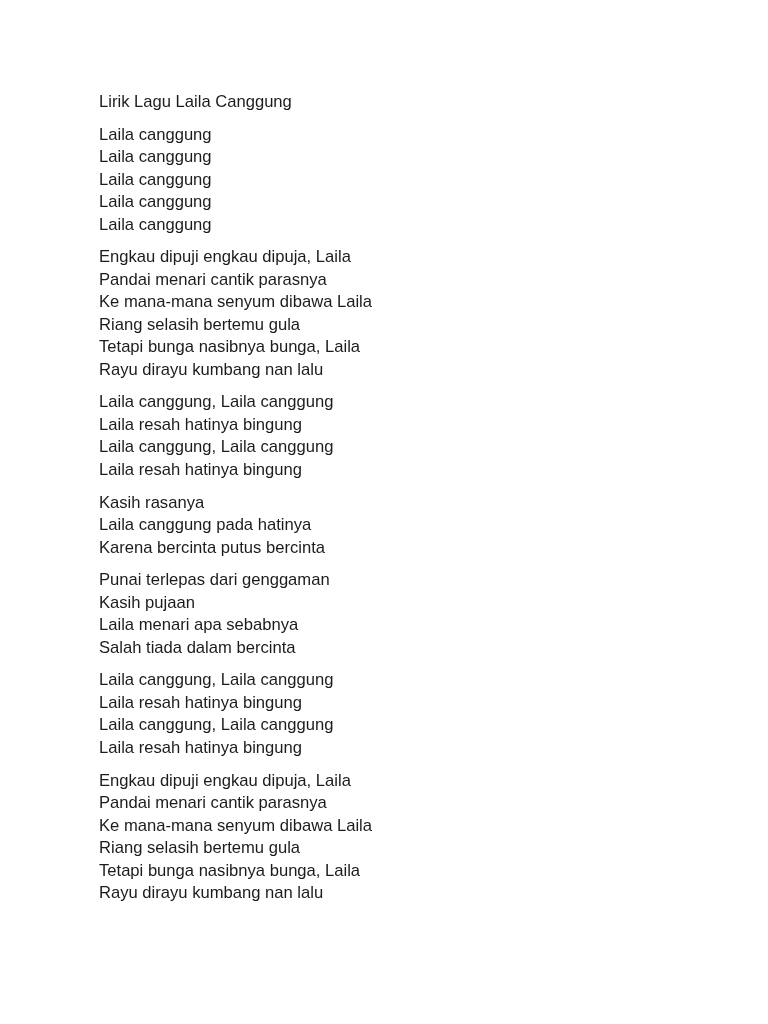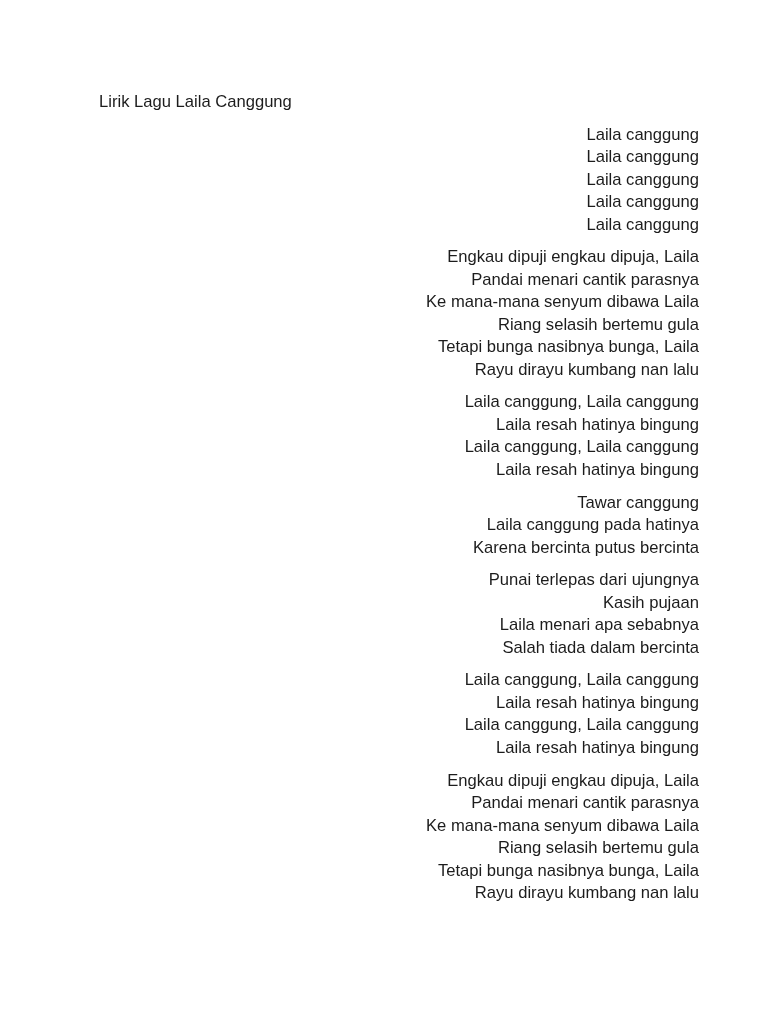--- a/index.html
+++ b/index.html
@@ -22,21 +22,20 @@
       width: 600px;
     }
     .title {
       font-size: 16.6px;
       line-height: 22.5px;
       margin: 0 0 10px 0;
       font-weight: normal;
     }
     .stanza {
       margin: 0 0 10.2px 0;
-      text-align: right;
     }
     .line {
       display: block;
       font-size: 16.6px;
       line-height: 22.5px;
       white-space: nowrap;
     }
   </style>
 </head>
 <body>
@@ -62,27 +61,27 @@
   </div>
 
   <div class="stanza">
     <span class="line">Laila canggung, Laila canggung</span>
     <span class="line">Laila resah hatinya bingung</span>
     <span class="line">Laila canggung, Laila canggung</span>
     <span class="line">Laila resah hatinya bingung</span>
   </div>
 
   <div class="stanza">
-    <span class="line">Tawar canggung</span>
+    <span class="line">Kasih rasanya</span>
     <span class="line">Laila canggung pada hatinya</span>
     <span class="line">Karena bercinta putus bercinta</span>
   </div>
 
   <div class="stanza">
-    <span class="line">Punai terlepas dari ujungnya</span>
+    <span class="line">Punai terlepas dari genggaman</span>
     <span class="line">Kasih pujaan</span>
     <span class="line">Laila menari apa sebabnya</span>
     <span class="line">Salah tiada dalam bercinta</span>
   </div>
 
   <div class="stanza">
     <span class="line">Laila canggung, Laila canggung</span>
     <span class="line">Laila resah hatinya bingung</span>
     <span class="line">Laila canggung, Laila canggung</span>
     <span class="line">Laila resah hatinya bingung</span>

